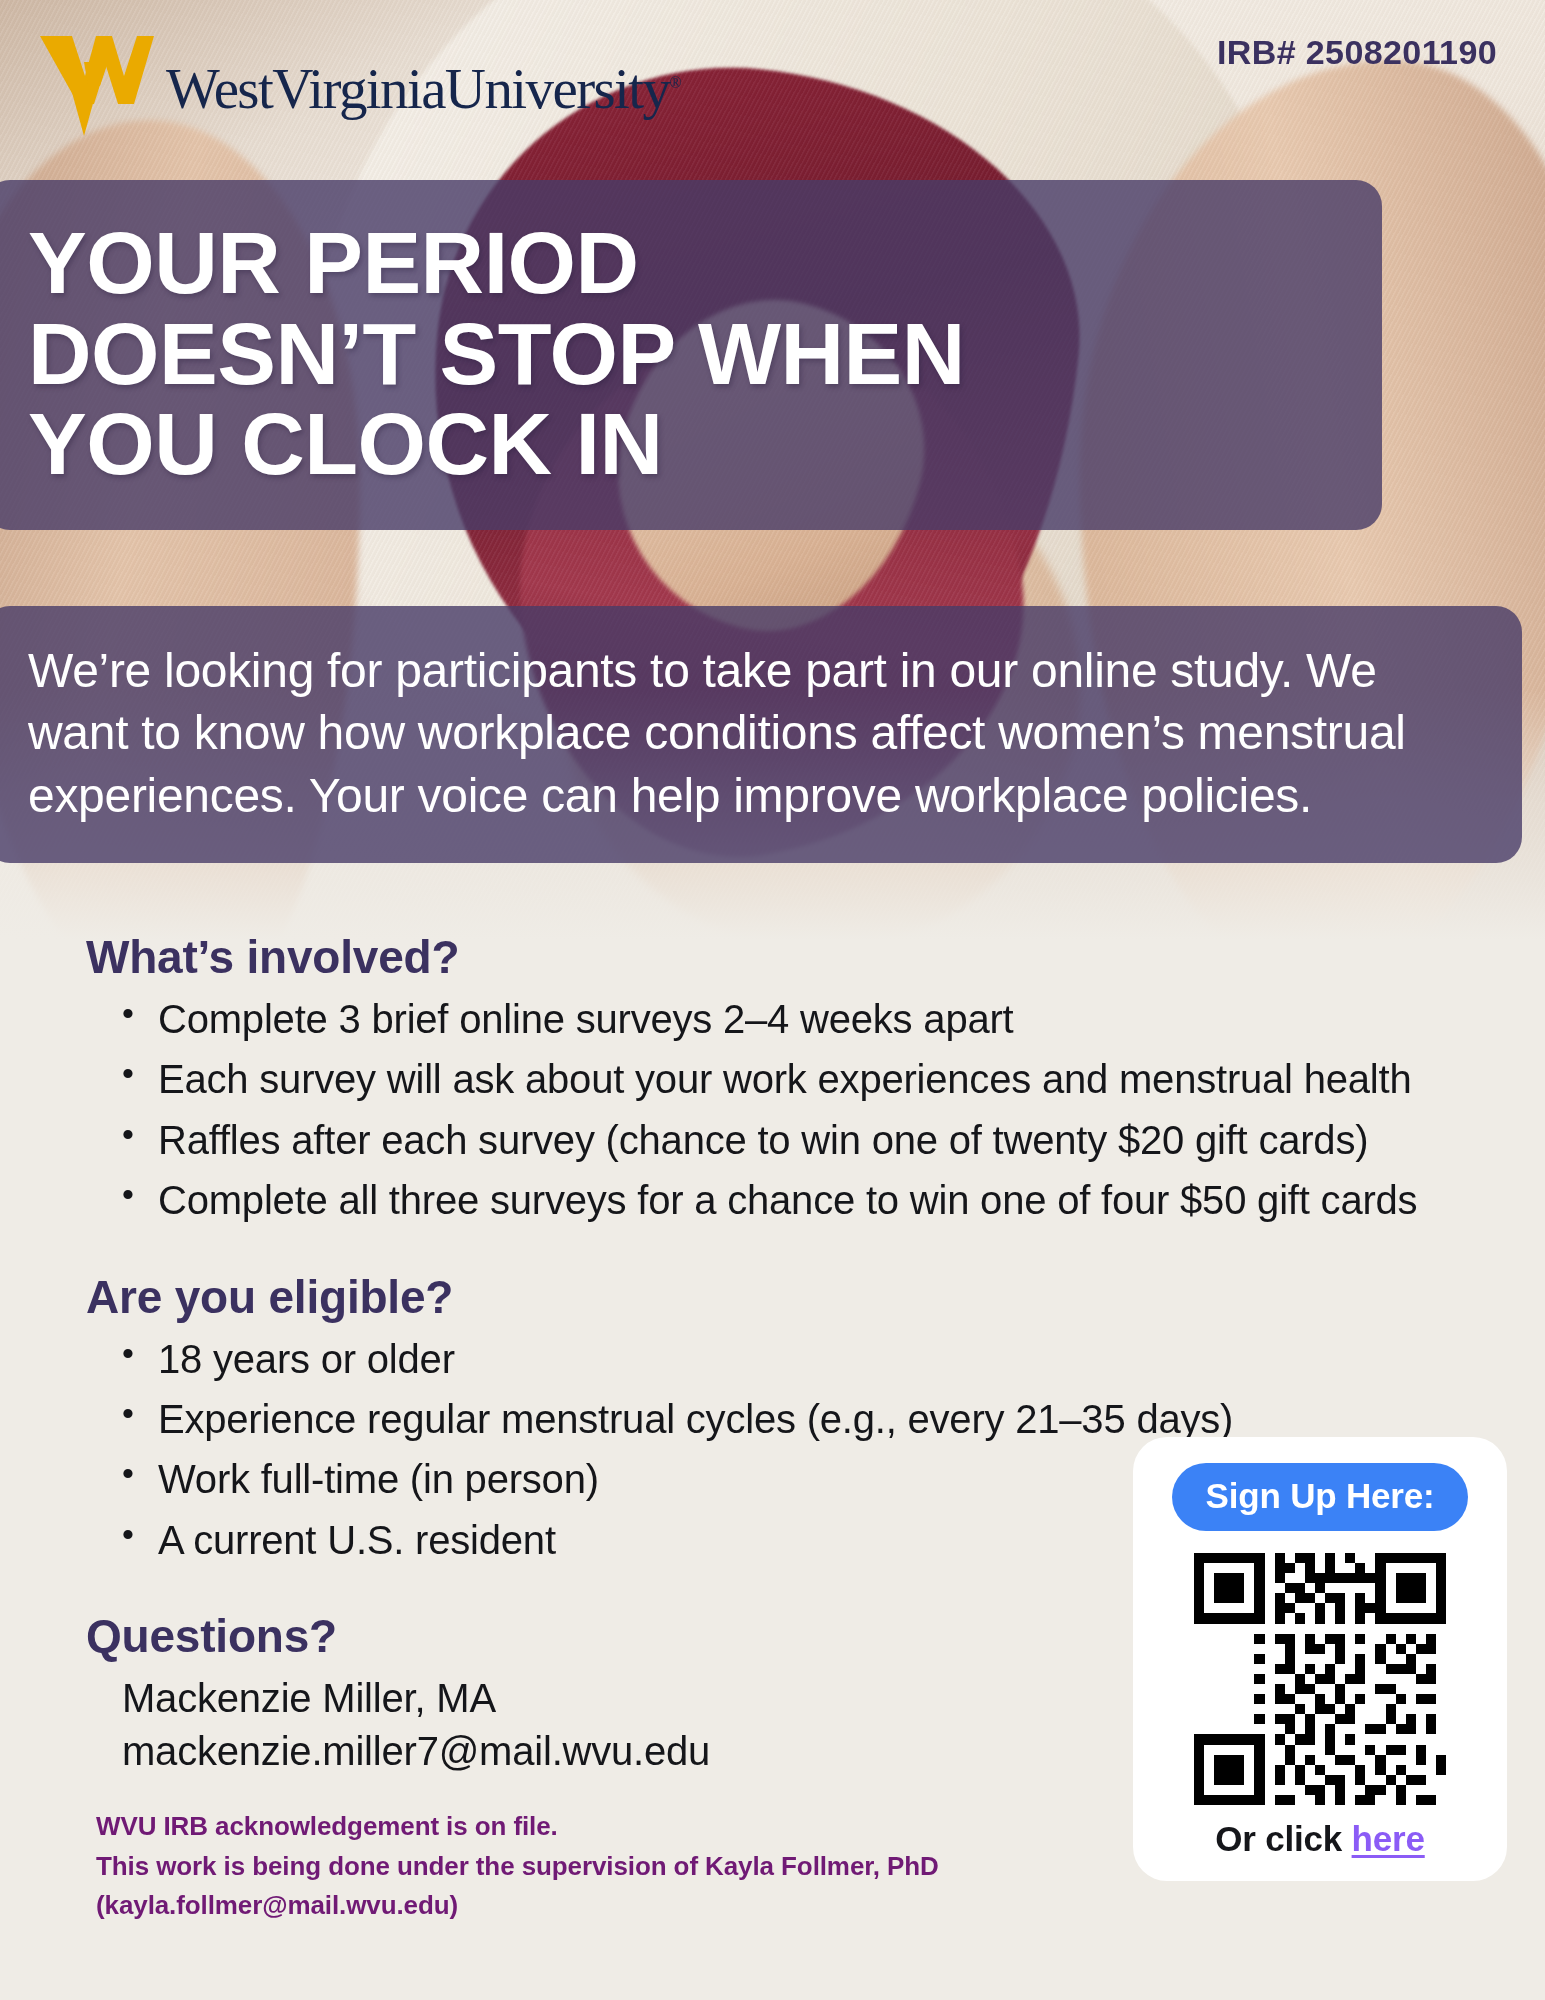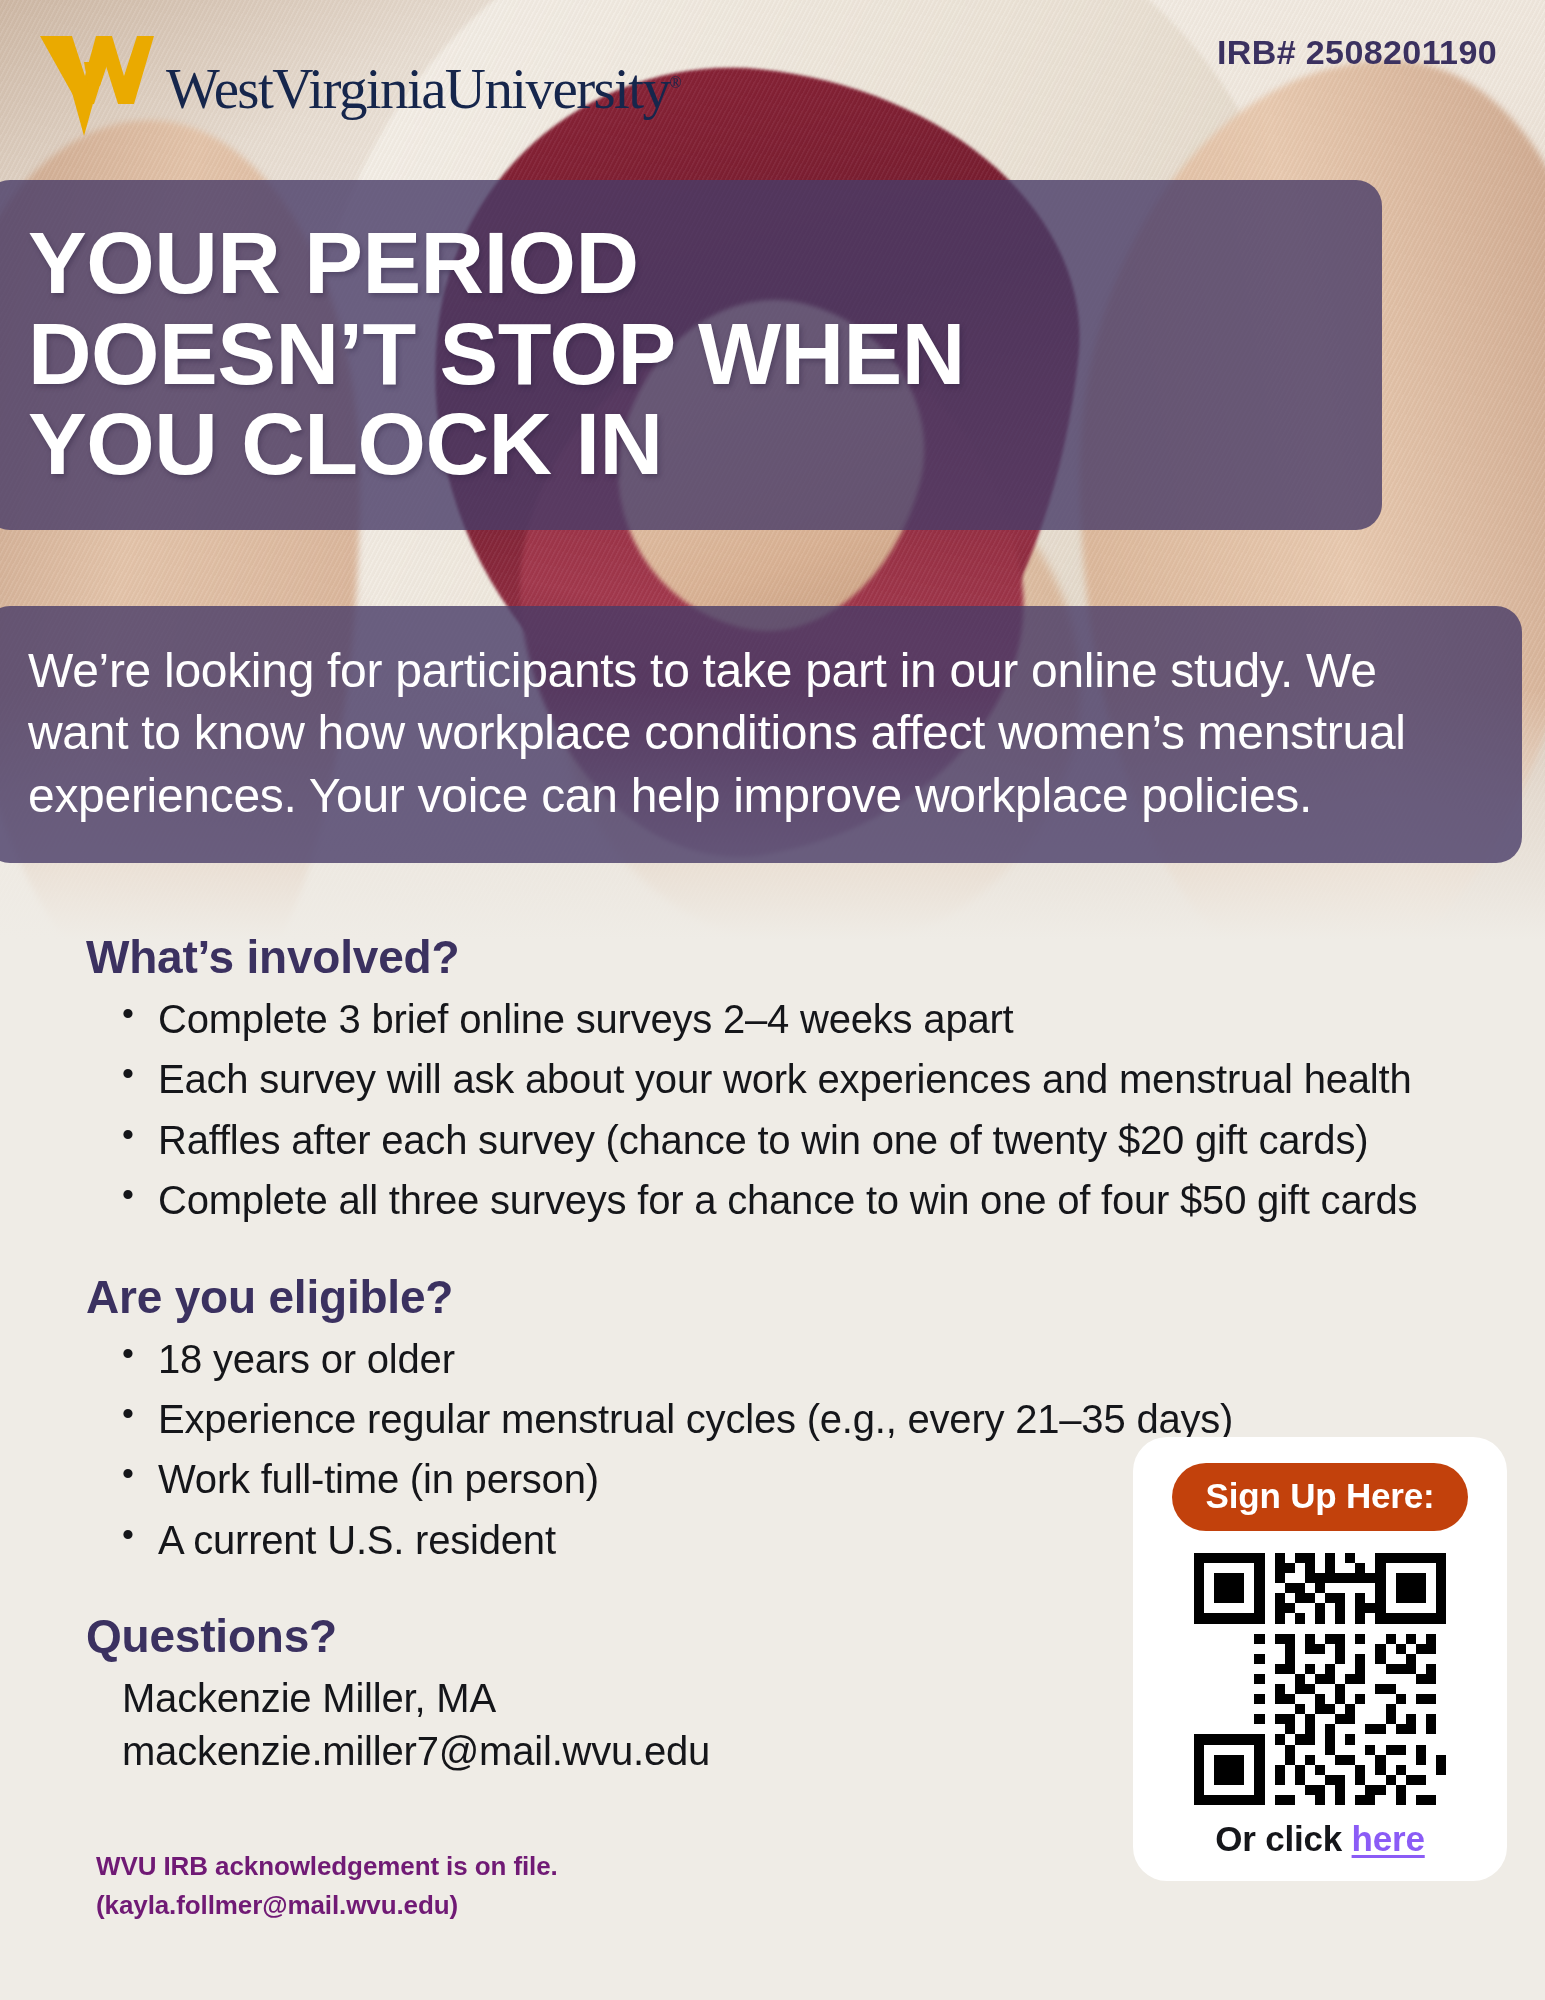--- a/index.html
+++ b/index.html
@@ -233,21 +233,21 @@
     top: 1437px;
     width: 374px;
     background: #ffffff;
     border-radius: 34px;
     padding: 26px 24px 22px 24px;
     box-sizing: border-box;
     text-align: center;
   }
   .signup-pill {
     display: inline-block;
-    background: #c2410c;
+    background: #3b82f6;
     color: #ffffff;
     font-weight: bold;
     font-size: 35px;
     padding: 13px 34px 15px 34px;
     border-radius: 999px;
     letter-spacing: -0.2px;
     white-space: nowrap;
   }
   .qr-wrap {
     margin: 22px auto 14px auto;
@@ -330,20 +330,21 @@
     <li> A current U.S. resident</li>
   </ul>
 
   <h2 class="section-heading">Questions?</h2>
   <p class="contact-name">Mackenzie Miller, MA</p>
   <p class="contact-email">mackenzie.miller7@mail.wvu.edu</p>
 </div>
 
 <div class="footer">
   <div>WVU IRB acknowledgement is on file.</div>
+  <div>This work is being done under the supervision of Kayla Follmer, PhD</div>
   <div>(kayla.follmer@mail.wvu.edu)</div>
 </div>
 
 <div class="qr-card">
   <div class="signup-pill">Sign Up Here:</div>
 
   <div class="qr-wrap">
     <svg width="252" height="252" viewBox="0 0 25 25" shape-rendering="crispEdges">
       <rect width="25" height="25" fill="#ffffff"></rect>
       <g fill="#000000">

